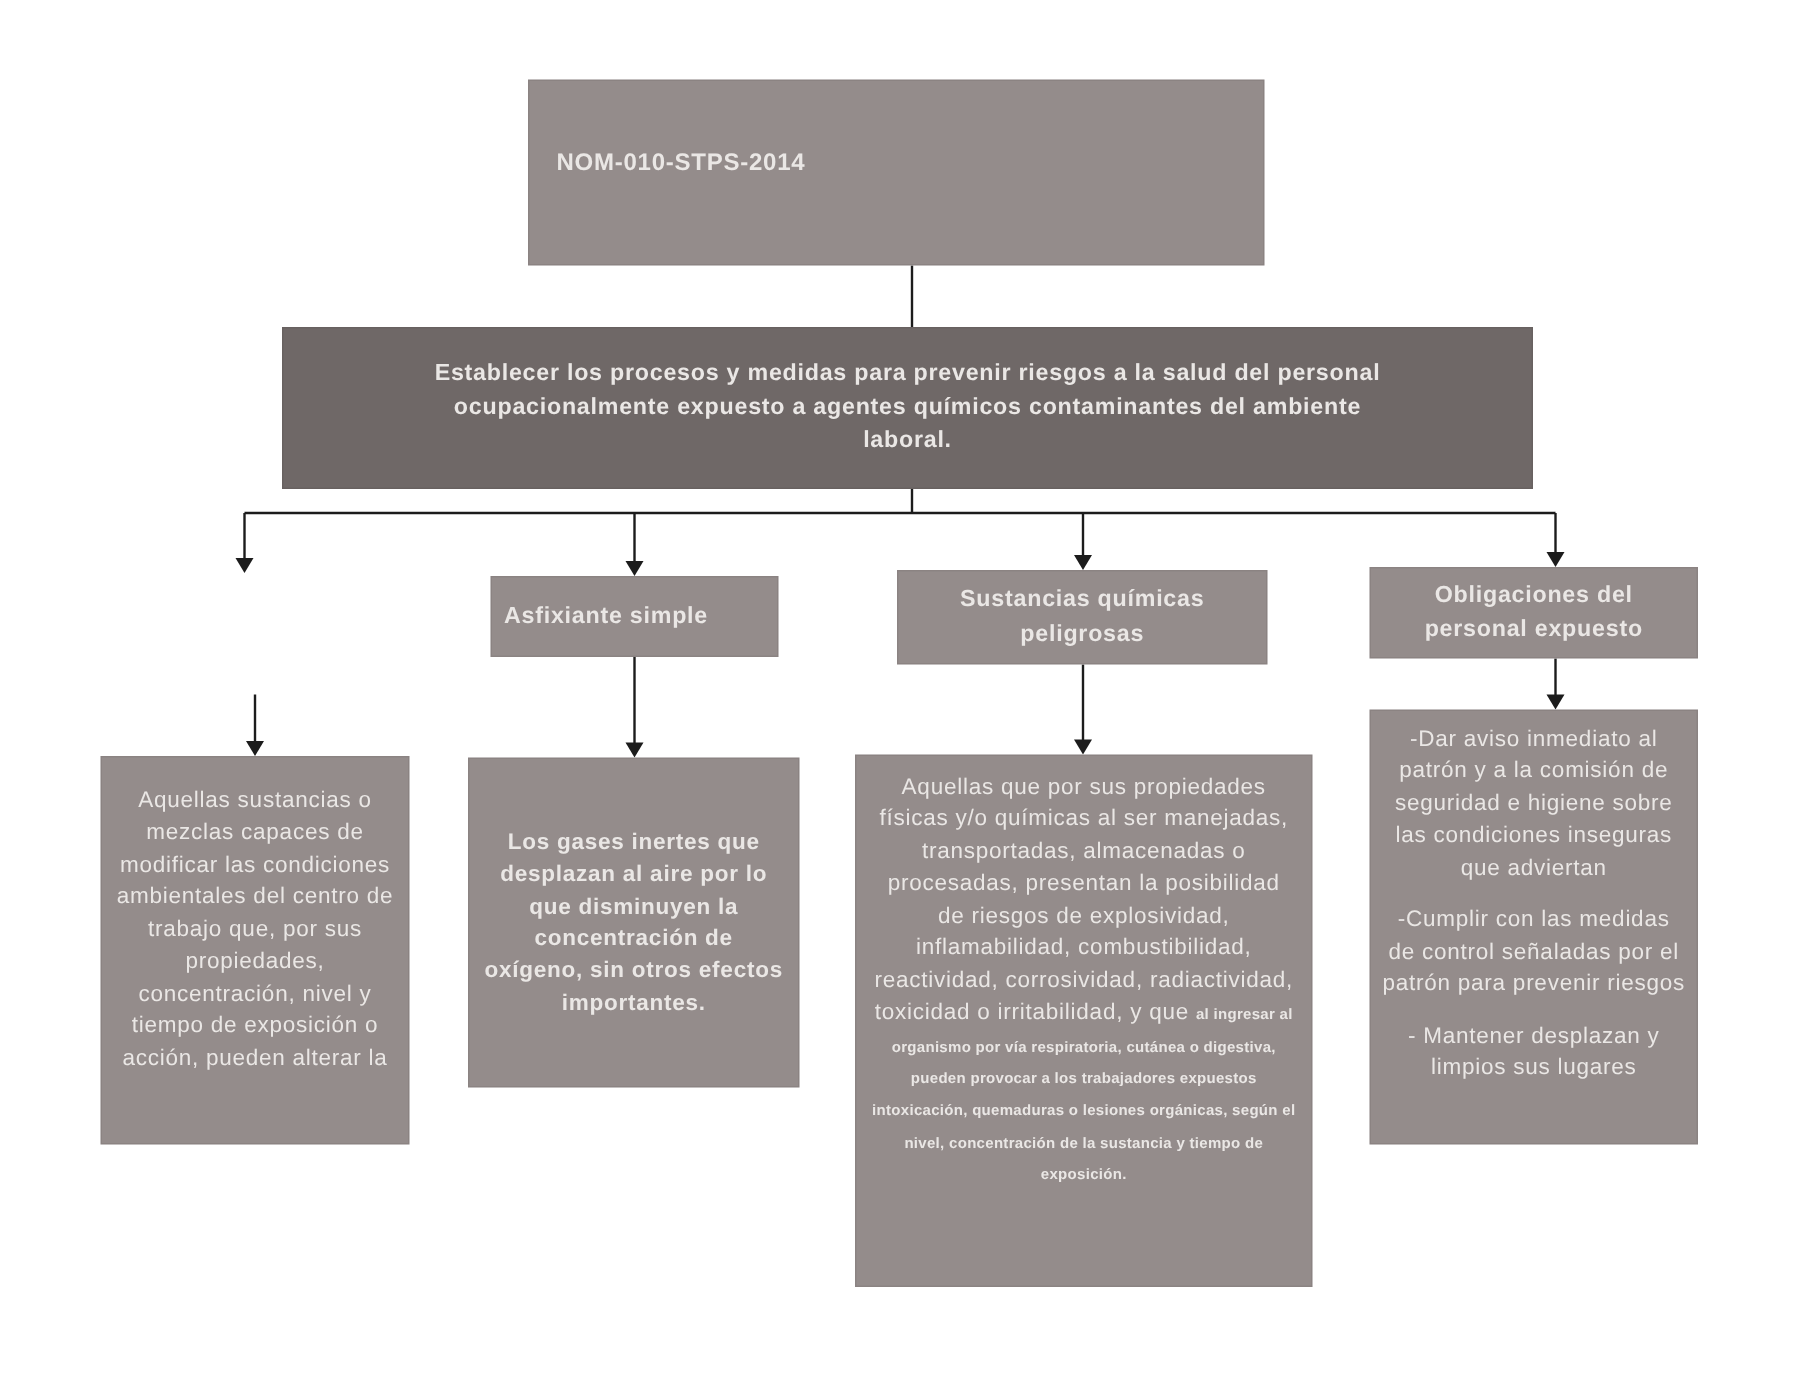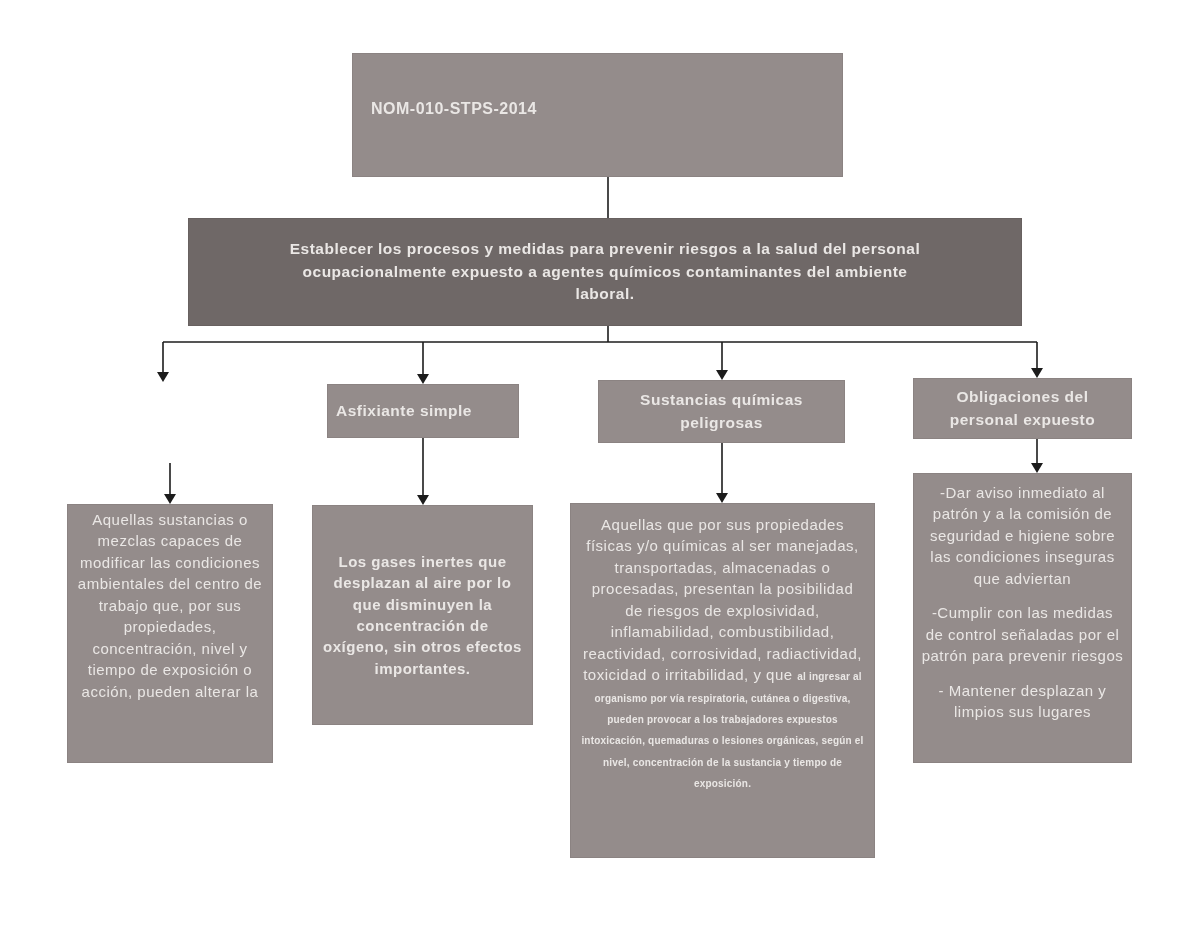--- a/index.html
+++ b/index.html
@@ -35,21 +35,21 @@
   .objective-box { left: 162px; top: 218px; width: 834px; height: 108px; background: #6f6867; padding: 10px 86px; margin-left: 26px; }
   .objective-text { font-size: 15.5px; line-height: 1.45; }
   
   .hdr { font-size: 15.5px; line-height: 1.45; }
   .hdr-a { left: 82px;  top: 382px; width: 178px; height: 81px; padding: 4px 8px; }
   .hdr-b { left: 327px; top: 384px; width: 192px; height: 54px; padding: 4px 8px; }
   .hdr-c { left: 598px; top: 380px; width: 247px; height: 63px; padding: 4px 30px; }
   .hdr-d { left: 913px; top: 378px; width: 219px; height: 61px; padding: 4px 20px; }
   
   .desc { font-size: 15px; line-height: 1.43; overflow: hidden; }
-  .desc-a { left: 67px;  top: 504px; width: 206px; height: 259px; padding: 4px 8px; }
+  .desc-a { left: 67px;  top: 504px; width: 206px; height: 259px; padding: 18px 8px; }
   .desc-b { left: 312px; top: 505px; width: 221px; height: 220px; padding: 24px 9px; }
   .desc-c { left: 570px; top: 503px; width: 305px; height: 355px; padding: 10px 10px; }
   .desc-d { left: 913px; top: 473px; width: 219px; height: 290px; padding: 8px 7px; }
   .desc-c .bold-part {
     font-weight: bold;
     font-size: 10px;
     letter-spacing: 0.2px;
   }
   .desc-d p { margin: 0 0 13px 0; }
   .desc-d p:last-child { margin-bottom: 0; }

